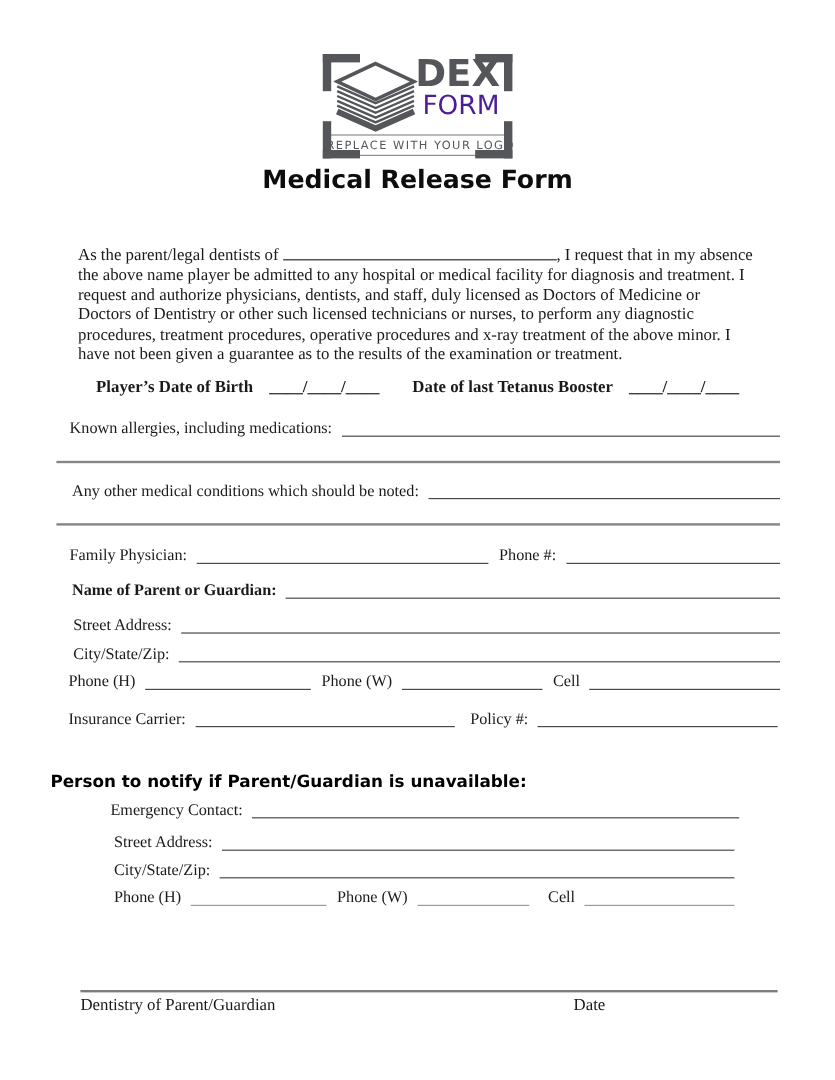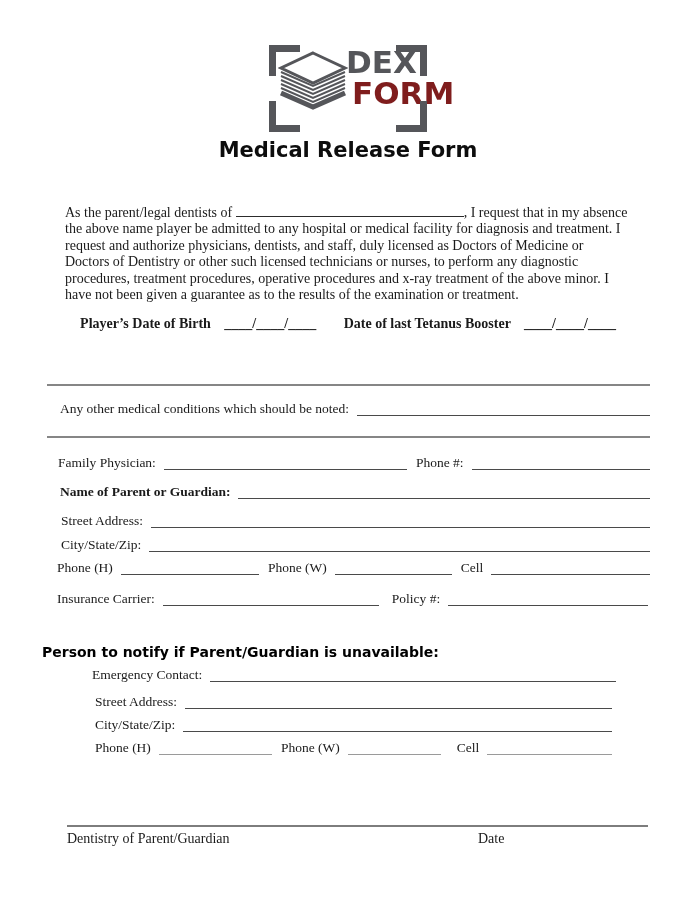--- a/index.html
+++ b/index.html
@@ -16,22 +16,22 @@
             border-color:#55565a; z-index:3; }
   .corner.tl { top:0; left:0;   border-width:7px 0 0 7px; }
   .corner.tr { top:0; right:0;  border-width:7px 7px 0 0; }
   .corner.bl { bottom:0; left:0;  border-width:0 0 7px 7px; }
   .corner.br { bottom:0; right:0; border-width:0 7px 7px 0; }
   .logo-stack { position:absolute; left:9px; top:6px; z-index:2; }
   .logo-dex  { position:absolute; left:77px; top:2px;  z-index:2;
                font-family:"DejaVu Sans", sans-serif; font-weight:bold;
                font-size:31px; line-height:1; color:#55565a; letter-spacing:0; }
   .logo-form { position:absolute; left:83px; top:33px; z-index:2;
-               font-family:"DejaVu Sans", sans-serif; font-weight:bold;
-               font-size:31px; line-height:1; color:#7f1d1d; }
+               font-family:"DejaVu Sans", sans-serif; font-weight:normal;
+               font-size:22px; line-height:1; color:#4c1d95; }
   .logo-tagline { position:absolute; left:2px; right:2px; bottom:2px; z-index:1;
                border:1px solid #8a8b8e; padding:3px 0 2px 0; text-align:center;
                font-family:"DejaVu Sans", sans-serif; font-size:9.5px;
                letter-spacing:1.2px; color:#55565a; white-space:nowrap; }
 
   
   .title { position:absolute; top:138px; left:0; width:100%; text-align:center;
            font-family:"DejaVu Sans", sans-serif; font-weight:bold;
            font-size:21px; color:#0d0d0d; }
   .notify-heading { position:absolute; top:644px; left:42px;
@@ -82,36 +82,41 @@
       <polyline points="3,21 35,35 67,21" fill="none" stroke="#55565a" stroke-width="2"></polyline>
       <polyline points="3,25 35,39 67,25" fill="none" stroke="#55565a" stroke-width="2"></polyline>
       <polyline points="3,29 35,43 67,29" fill="none" stroke="#55565a" stroke-width="2"></polyline>
       <polyline points="3,33 35,47 67,33" fill="none" stroke="#55565a" stroke-width="2"></polyline>
       <polyline points="3,37 35,51 67,37" fill="none" stroke="#55565a" stroke-width="2"></polyline>
       <polyline points="3,42 35,56 67,42" fill="none" stroke="#55565a" stroke-width="5"></polyline>
       <polygon points="35,2 67,17 35,32 3,17" fill="#ffffff" stroke="#55565a" stroke-width="3"></polygon>
     </svg>
     <div class="logo-dex">DEX</div>
     <div class="logo-form">FORM</div>
+    <div class="logo-tagline">REPLACE WITH YOUR LOGO</div>
   </div>
 
   <div class="title">Medical Release Form</div>
 
   <div class="intro">
     <span>As the parent/legal dentists of</span>
     <span class="inline-blank"></span><span>, I request that in my absence the above name player be admitted to any hospital or medical facility for diagnosis and treatment. I request and authorize physicians, dentists, and staff, duly licensed as Doctors of Medicine or Doctors of Dentistry or other such licensed technicians or nurses, to perform any diagnostic procedures, treatment procedures, operative procedures and x-ray treatment of the above minor. I have not been given a guarantee as to the results of the examination or treatment.</span>
   </div>
 
   <div class="dob-line">
     <span>Player’s Date of Birth</span>
     <span class="gap-sm">____/____/____</span>
     <span class="gap-lg">Date of last Tetanus Booster</span>
     <span class="gap-sm">____/____/____</span>
   </div>
 
+  <div class="frow" style="top:349px; left:58px; right:46px;">
+    <span class="lbl">Known allergies, including medications:</span>
+    <span class="line"></span>
+  </div>
 
   <div class="divider" style="top:384px;"></div>
 
   <div class="frow" style="top:401px; left:60px; right:46px;">
     <span class="lbl">Any other medical conditions which should be noted:</span>
     <span class="line"></span>
   </div>
 
   <div class="divider" style="top:436px;"></div>
 

